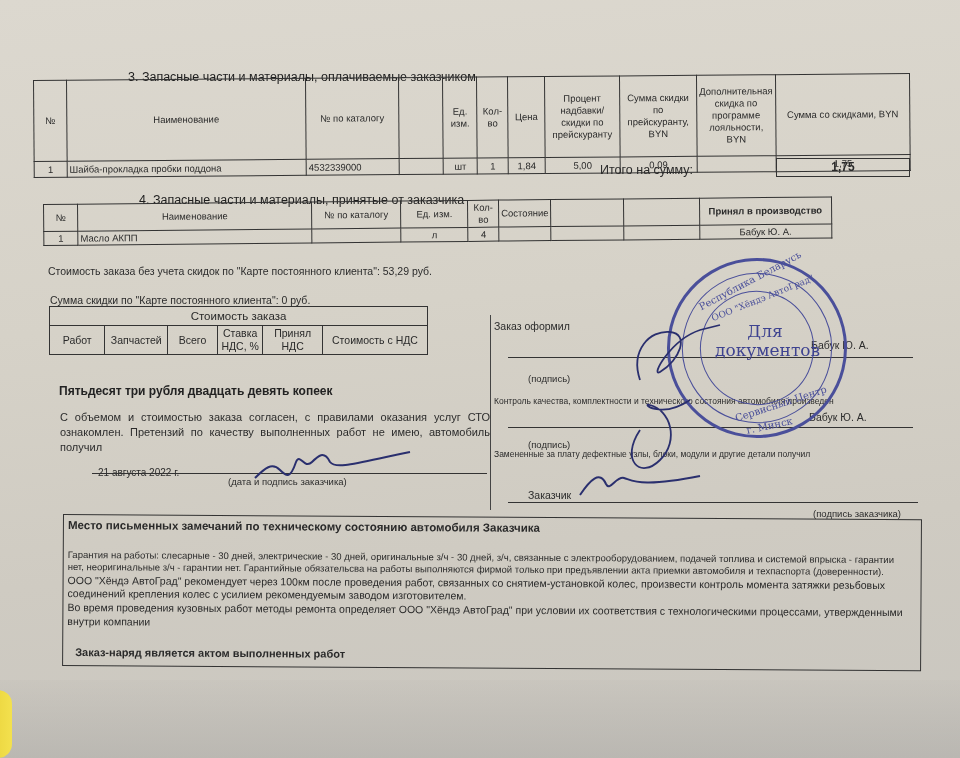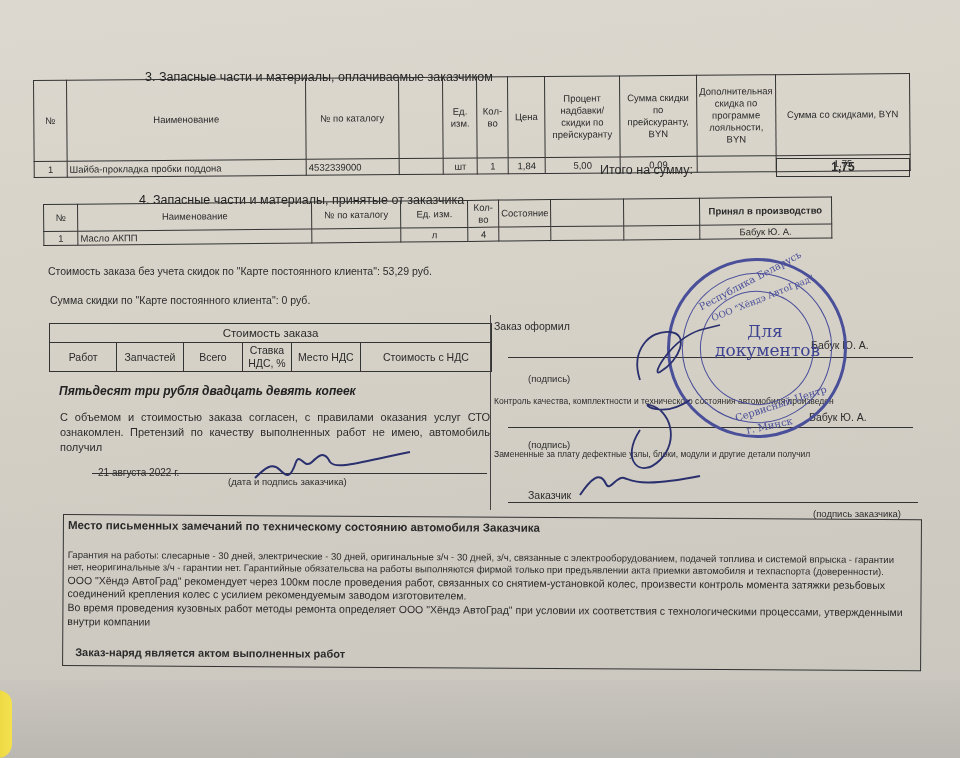--- a/index.html
+++ b/index.html
@@ -31,25 +31,25 @@
   .t3 td { height: 13px; }
   .itogo-label { left: 600px; top: 163px; font-size: 12.5px; font-weight: normal; }
   .itogo-box {
     left: 776px; top: 158px; width: 132px; height: 17px;
     border: 1.5px solid #333; font-size: 12px; font-weight: bold; text-align: center; line-height: 17px;
   }
   .t4 { left: 43px; top: 204px; width: 789px; transform: rotate(-0.55deg); transform-origin: left top; }
   .t4 th { height: 22px; }
   .t4 td { height: 11px; }
   .plain { font-size: 10.5px; white-space: nowrap; color: #2c2c2c; }
-  .cost { left: 49px; top: 323px; width: 443px; }
+  .cost { left: 49px; top: 306px; width: 379px; }
   .cost td { font-size: 11px; height: 14px; }
   .cost th { font-size: 10.5px; height: 24px; }
   .cost .cap td { height: 16px; font-size: 11.5px; }
-  .italic-sum { left: 59px; top: 384px; font-size: 12px; font-style: italic; font-weight: bold; color: #222; }
+  .italic-sum { left: 59px; top: 384px; font-size: 12px; font-weight: bold; color: #222; }
   .agree {
     left: 60px; top: 410px; width: 430px; font-size: 11px; line-height: 1.38;
     text-align: justify; color: #2c2c2c;
   }
   .line { border-top: 1px solid #333; position: absolute; }
   .small { font-size: 9.5px; color: #2c2c2c; white-space: nowrap; margin-top: 6px; }
   .vline { border-left: 1px solid #444; position: absolute; }
   .remarks {
     left: 63px; top: 514px; width: 857px; height: 150px;
     border: 1px solid #333; transform: rotate(0.35deg); transform-origin: left top;
@@ -70,21 +70,21 @@
   }
   .stamp-ring { position: absolute; font-family: "DejaVu Serif", serif; color: #4a4f9a; font-size: 10px; white-space: nowrap; }
   svg.sig { position: absolute; overflow: visible; }
 </style>
 </head>
 <body>
 
 <div class="abs paper-shadow"></div>
 <div class="abs finger"></div>
 
-<div class="abs sec-title" style="left:145px;top:70px;">3. Запасные части и материалы, оплачиваемые заказчиком</div>
+<div class="abs sec-title" style="left:128px;top:70px;">3. Запасные части и материалы, оплачиваемые заказчиком</div>
 <table class="t3">
   <tbody>
       <tr>
     <th style="width:28px">№</th>
     <th style="width:236px">Наименование</th>
     <th style="width:88px">№ по каталогу</th>
     <th style="width:40px"></th>
     <th style="width:29px">Ед. изм.</th>
     <th style="width:26px">Кол-во</th>
     <th style="width:32px">Цена</th>
@@ -145,21 +145,21 @@
 <table class="cost">
   <tbody>
       <tr class="cap">
         <td colspan="6">Стоимость заказа</td>
       </tr>
   <tr>
     <th style="width:64px">Работ</th>
     <th style="width:62px">Запчастей</th>
     <th style="width:56px">Всего</th>
     <th style="width:44px">Ставка НДС, %</th>
-    <th style="width:66px">Место НДС</th>
+    <th style="width:66px">Принял НДС</th>
     <th style="width:130px">Стоимость с НДС</th>
   </tr>
 </tbody>
   </table>
 <div class="abs italic-sum">Пятьдесят три рубля двадцать девять копеек</div>
 
 <div class="abs agree">С объемом и стоимостью заказа согласен, с правилами оказания услуг СТО ознакомлен. Претензий по качеству выполненных работ не имею, автомобиль получил</div>
 <div class="abs small" style="left:98px;top:461px;font-size:10px;">21 августа 2022 г.</div>
 <div class="line" style="left:92px;top:473px;width:395px;"></div>
 <div class="abs small" style="left:228px;top:470px;">(дата и подпись заказчика)</div>

